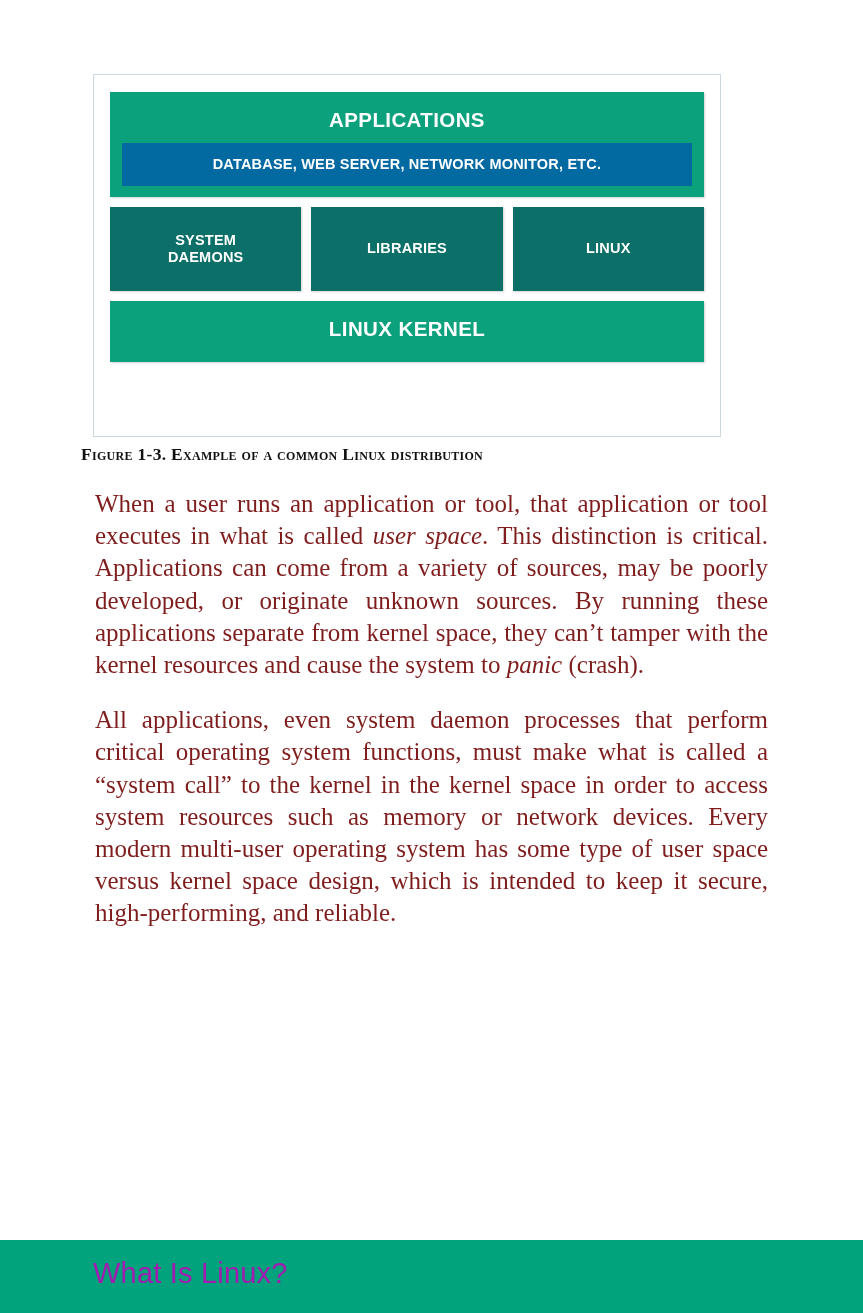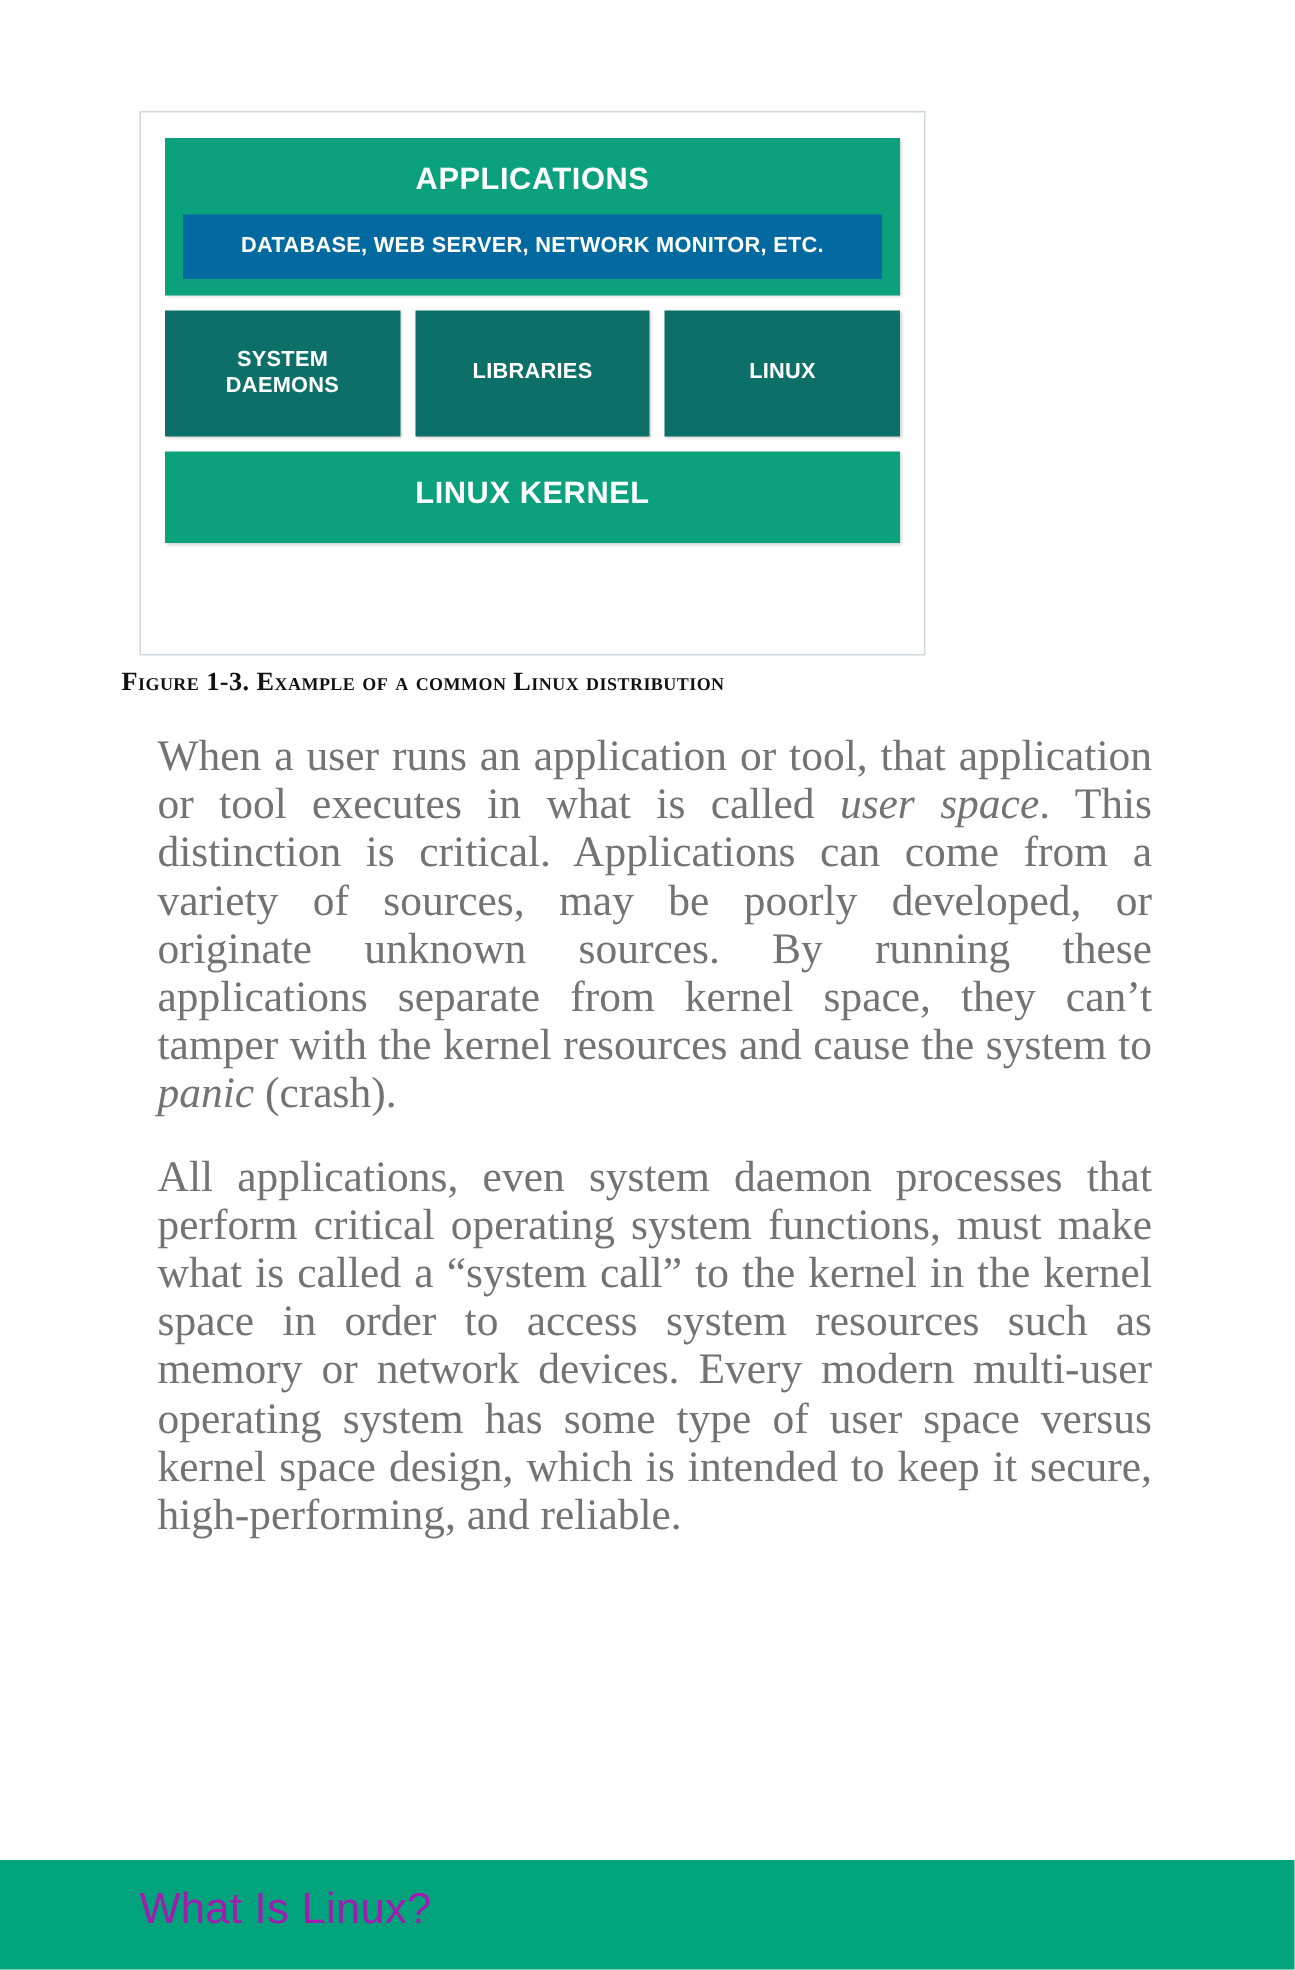--- a/index.html
+++ b/index.html
@@ -14,21 +14,21 @@
     overflow: hidden;
     font-family: "Liberation Serif", "DejaVu Serif", serif;
     color: #1a1a1a;
   }
 
   
   .figure-frame {
     position: absolute;
     left: 93px;
     top: 74px;
-    width: 524px;
+    width: 628px;
     height: 363px;
     box-sizing: border-box;
     border: 1px solid #ccd7de;
     background: #ffffff;
     padding: 17px 16px 17px 16px;
   }
   .diagram {
     width: 100%;
     height: 100%;
     display: flex;
@@ -102,26 +102,26 @@
   }
 
   
   .body-copy {
     position: absolute;
     left: 93px;
     top: 488px;
     width: 675px;
   }
   .body-copy p {
-    margin: 0 0 23px 12px;
-    font-size: 29px;
+    margin: 0 0 23px 2px;
+    font-size: 25px;
     line-height: 32.2px;
     text-align: justify;
     text-justify: inter-word;
-    color: #737373;
+    color: #7f1d1d;
   }
   .body-copy p:last-child { margin-bottom: 0; }
   .body-copy em { font-style: italic; }
 
   
   .footer-bar {
     position: absolute;
     left: 0;
     top: 1240px;
     width: 863px;

